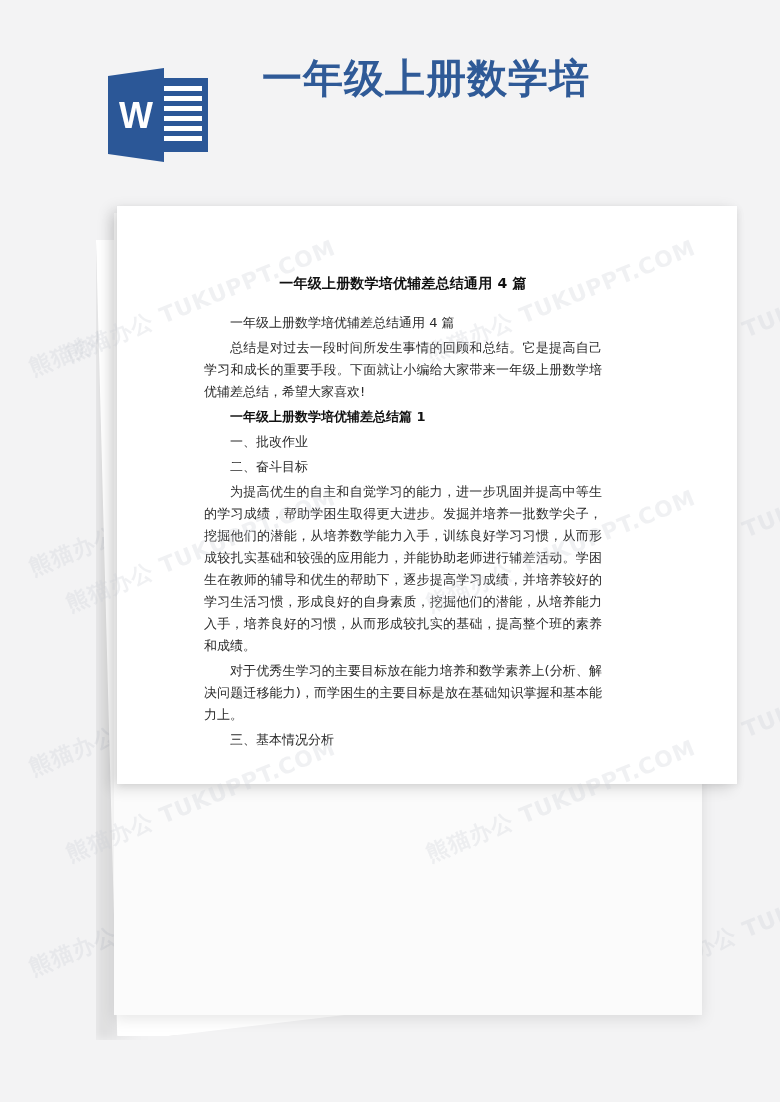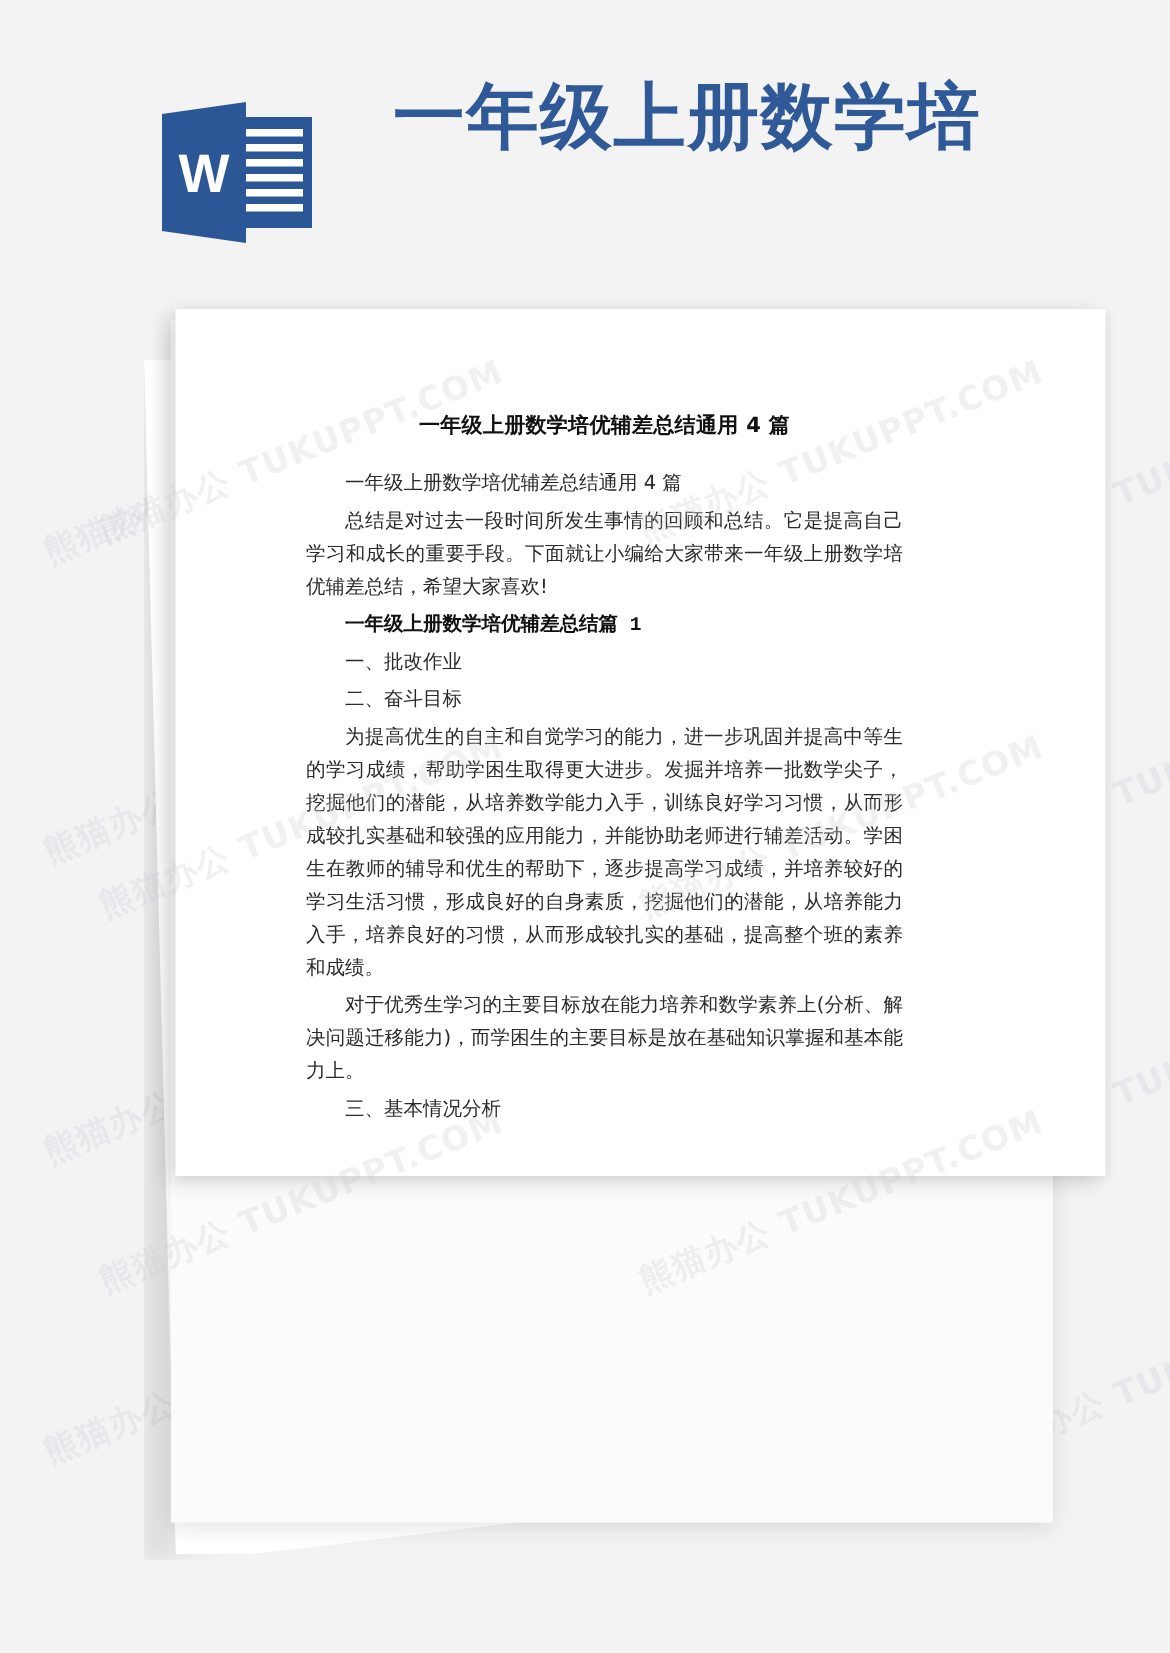--- a/index.html
+++ b/index.html
@@ -8,21 +8,21 @@
     background: #f3f3f4;
     font-family: "DejaVu Sans", "Liberation Sans", sans-serif;
   }
   
   .header { position: absolute; left: 0; top: 0; width: 780px; height: 200px; }
   .word-icon { position: absolute; left: 108px; top: 68px; width: 104px; height: 94px; }
   .hero-title {
     position: absolute; left: 262px; top: 52px; width: 500px;
     font-family: "DejaVu Serif", "Liberation Serif", serif;
     font-weight: bold; color: #2f5a97;
-    font-size: 48px; line-height: 52px; letter-spacing: 1px;
+    font-size: 40px; line-height: 52px; letter-spacing: 1px;
   }
   .hero-title div { white-space: nowrap; }
 
   
   .sheet-back {
     position: absolute; left: 96px; top: 240px; width: 606px; height: 796px;
     background: #fff;
     clip-path: polygon(0 0, 100% 0, 100% 92%, 12% 100%, 3.5% 100%);
     box-shadow: 0 8px 22px rgba(0,0,0,0.12);
   }
@@ -44,21 +44,21 @@
   }
   .doc-title {
     position: absolute; left: 0; width: 572px; top: 69px; text-align: center;
     font-weight: bold; font-size: 14px; color: #111; letter-spacing: 0.2px;
   }
   .doc-body {
     position: absolute; left: 87px; top: 106px; width: 398px;
     font-size: 13px; line-height: 22px; color: #2a2a2a;
   }
   .doc-body p { margin: 0 0 3px 0; text-indent: 26px; text-align: justify; }
-  .doc-body p.bold { font-weight: bold; color: #111; font-family: Liberation Mono, monospace; }
+  .doc-body p.bold { font-weight: bold; color: #111; }
 
   
   .wm {
     position: absolute; font-size: 22px; font-weight: bold;
     color: rgba(200,205,212,0.28); transform: rotate(-22deg);
     white-space: nowrap; letter-spacing: 1px; pointer-events: none;
   }
 </style>
 </head>
 <body>

